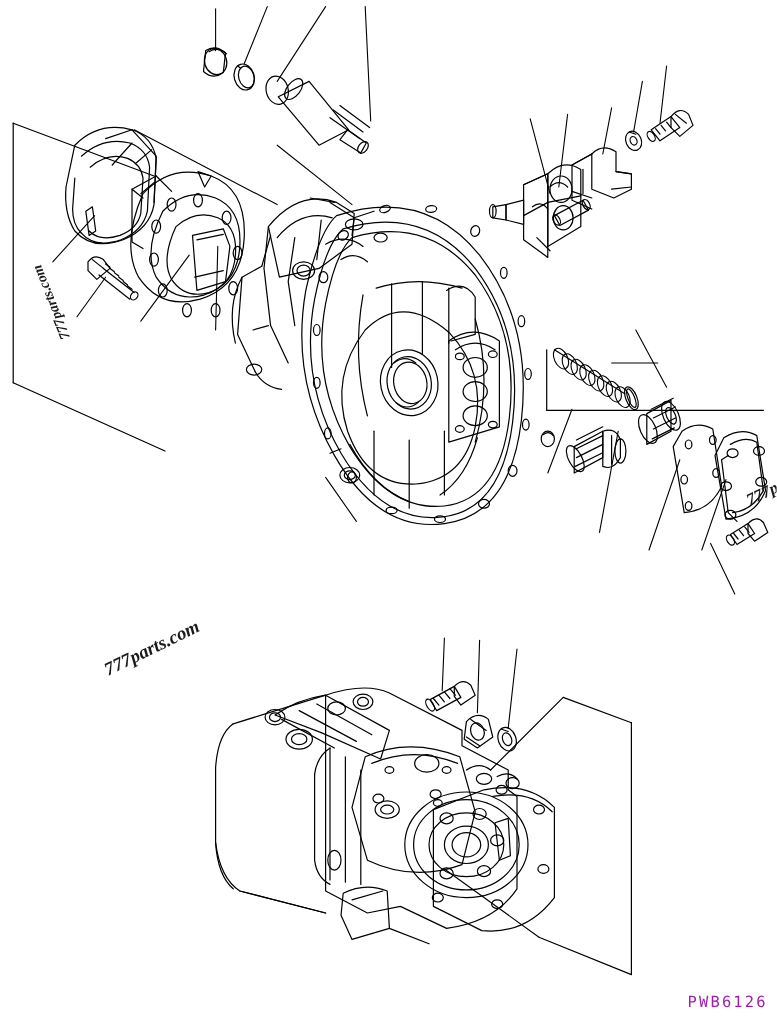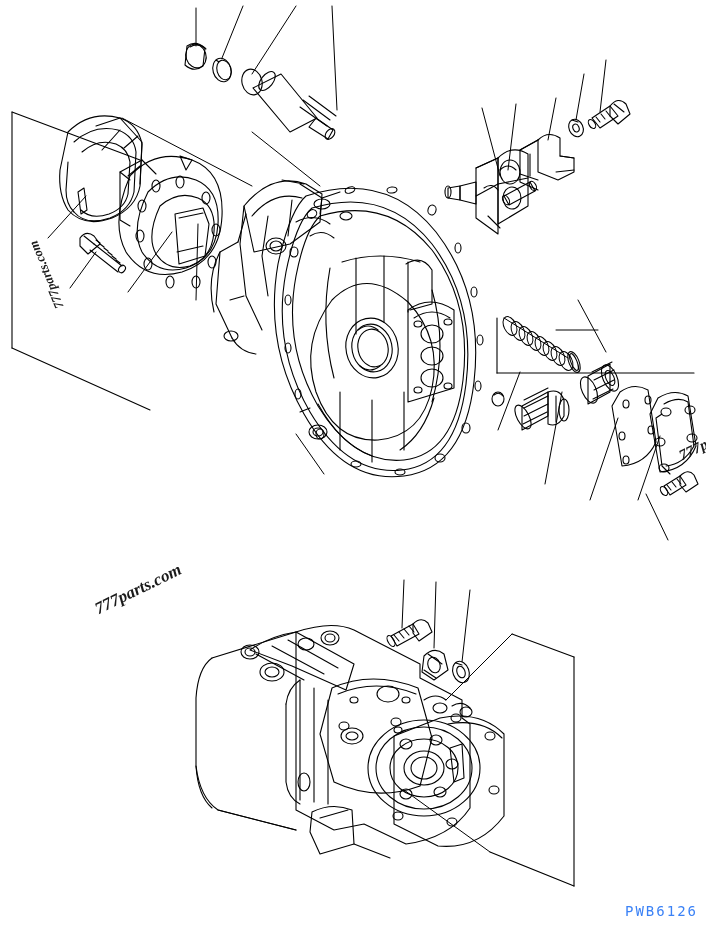--- a/index.html
+++ b/index.html
@@ -3,21 +3,21 @@
 <meta charset="utf-8">
 <title>Parts Diagram</title>
 <style>
   html,body{margin:0;padding:0;background:#ffffff;}
   body{width:706px;height:925px;overflow:hidden;font-family:"Liberation Sans",sans-serif;}
   #sheet{position:relative;width:706px;height:925px;background:#ffffff;}
   #sheet svg.layer{position:absolute;left:0;top:0;width:706px;height:925px;}
   .drawing-number{
     position:absolute;right:8px;bottom:6px;
     font-family:"DejaVu Sans Mono","Liberation Mono",monospace;
-    font-size:14px;letter-spacing:2px;color:#3b82f6;white-space:nowrap;
+    font-size:14px;letter-spacing:2px;color:#a21caf;white-space:nowrap;
   }
   .wm{
     position:absolute;color:#1a1a1a;white-space:nowrap;
     font-family:"Liberation Serif","DejaVu Serif",serif;
     font-style:italic;font-weight:700;pointer-events:none;
   }
   #wm-1{left:96px;top:600px;font-size:17px;transform:rotate(-26deg);transform-origin:0 50%;}
   #wm-2{left:60px;top:300px;font-size:13px;transform:rotate(248deg);transform-origin:0 50%;}
   #wm-3{left:680px;top:448px;font-size:15px;transform:rotate(-26deg);transform-origin:0 50%;}
 </style>

